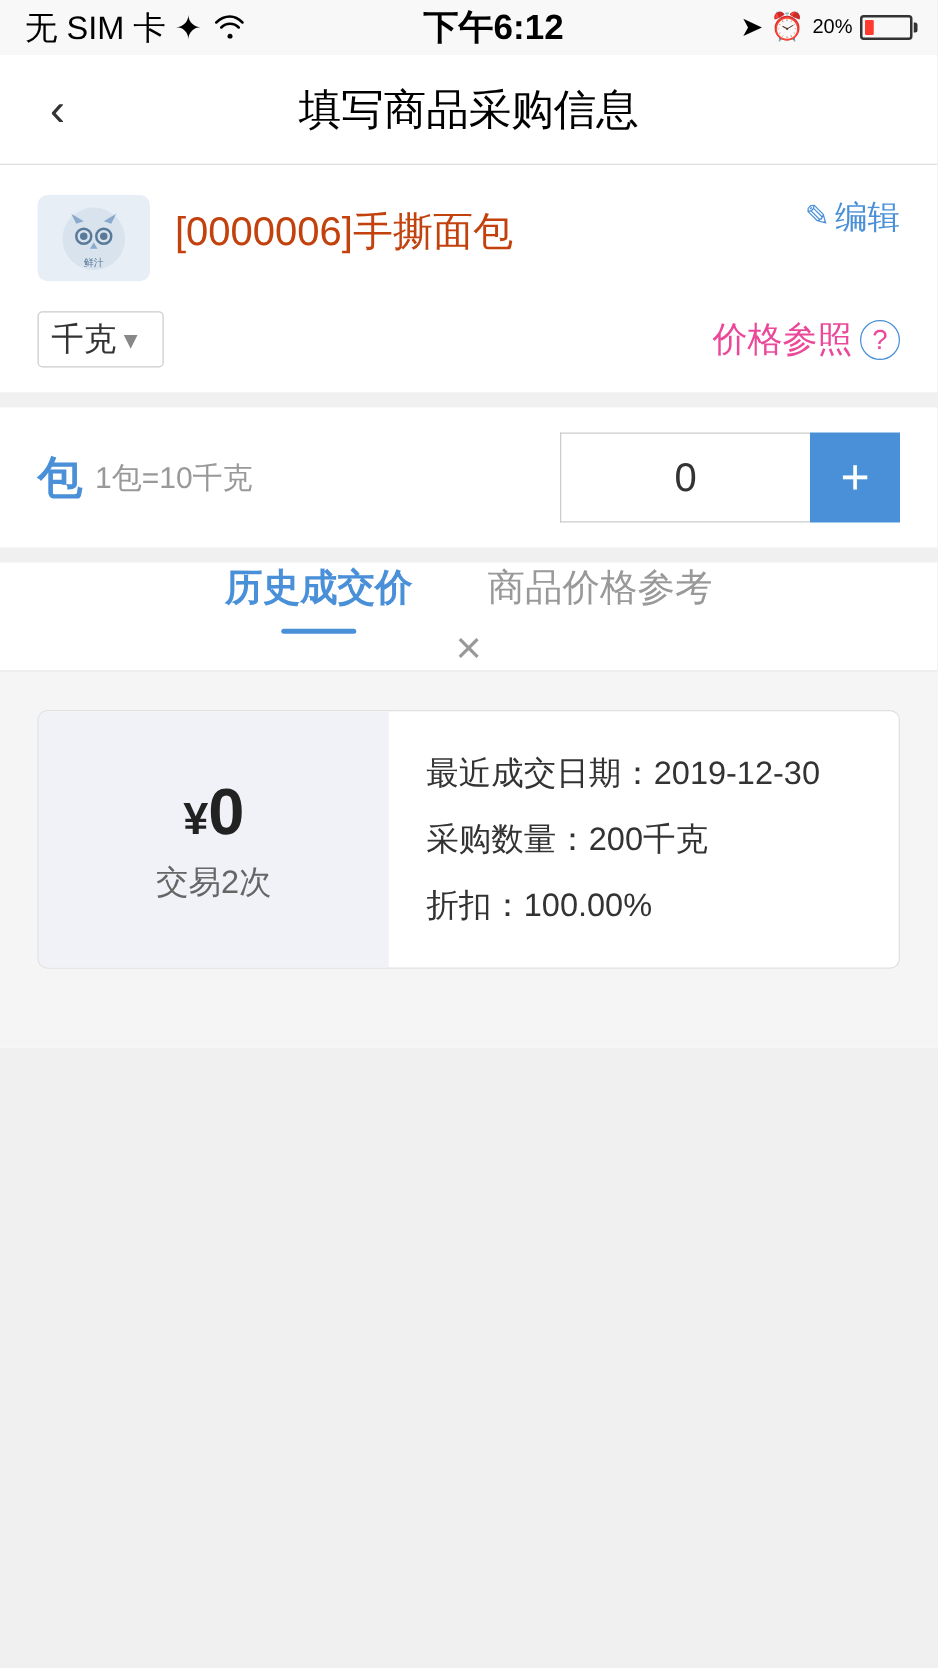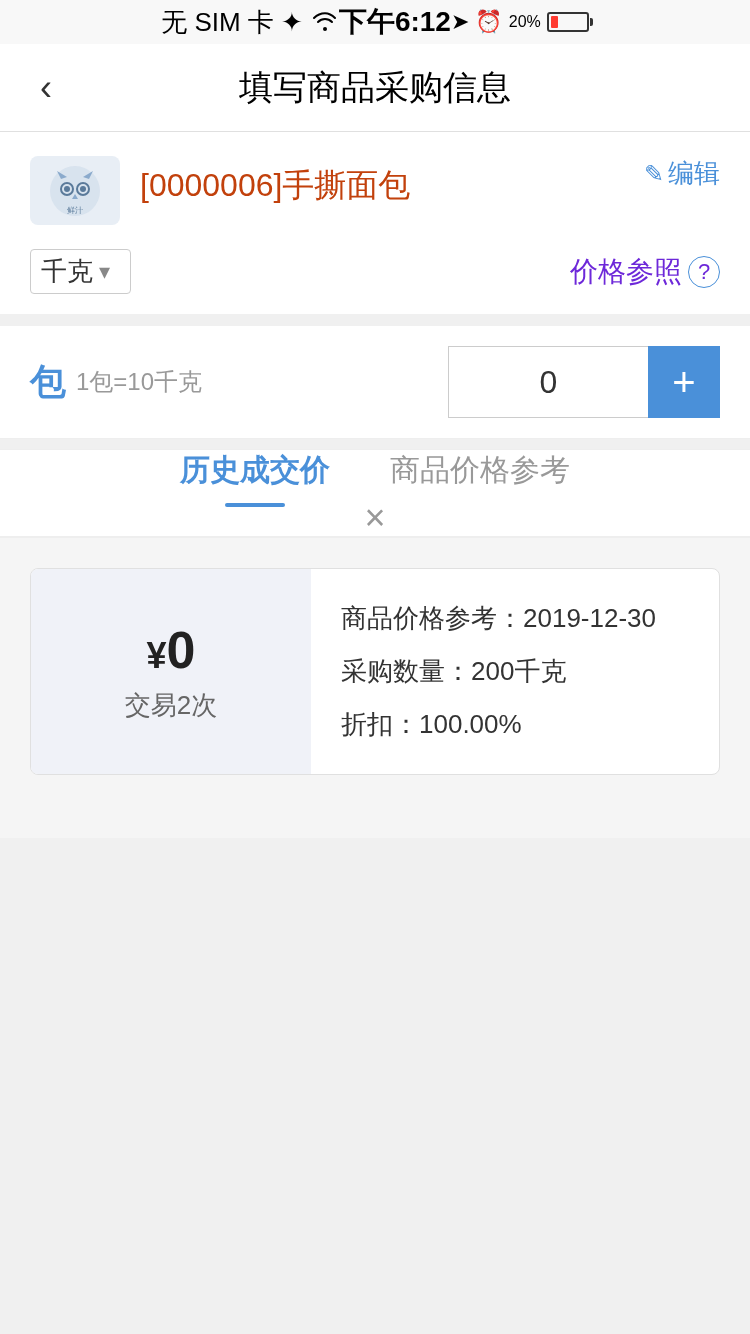--- a/index.html
+++ b/index.html
@@ -11,21 +11,21 @@
       background: #f0f0f0;
       overflow-x: hidden;
     }
 
     
     .status-bar {
       height: 44px;
       background: #f8f8f8;
       display: flex;
       align-items: center;
-      justify-content: center;
+      justify-content: space-between;
       padding: 0 20px;
       font-size: 26px;
       font-weight: 500;
       color: #000;
     }
     .status-left { display: flex; align-items: center; gap: 8px; }
     .status-center { font-size: 28px; font-weight: 600; }
     .status-right { display: flex; align-items: center; gap: 6px; font-size: 24px; }
     .battery-icon {
       display: inline-flex; align-items: center;
@@ -142,21 +142,21 @@
       font-size: 26px;
       color: #333;
       background: #fff;
       position: relative;
       display: inline-flex;
       align-items: center;
       gap: 6px;
     }
     .price-ref {
       font-size: 28px;
-      color: #6d28d9;
+      color: #ec4899;
       display: flex;
       align-items: center;
       gap: 6px;
     }
 
     
     .quantity-section {
       background: #fff;
       margin-top: 2px;
       padding: 20px 30px;
@@ -411,21 +411,21 @@
 
       <div class="card-left">
         <div class="price-main">
           <span style="font-size:36px;">¥</span><span>0</span>
         </div>
         <div class="price-count">交易2次</div>
       </div>
 
       <div class="card-right">
         <div class="card-detail-row">
-          <span>商品价格参考：</span><span>2019-12-30</span>
+          <span>最近成交日期：</span><span>2019-12-30</span>
         </div>
         <div class="card-detail-row">
           <span>采购数量：</span><span>200千克</span>
         </div>
         <div class="card-detail-row">
           <span>折扣：</span><span>100.00%</span>
         </div>
       </div>
     </div>
   </div>

